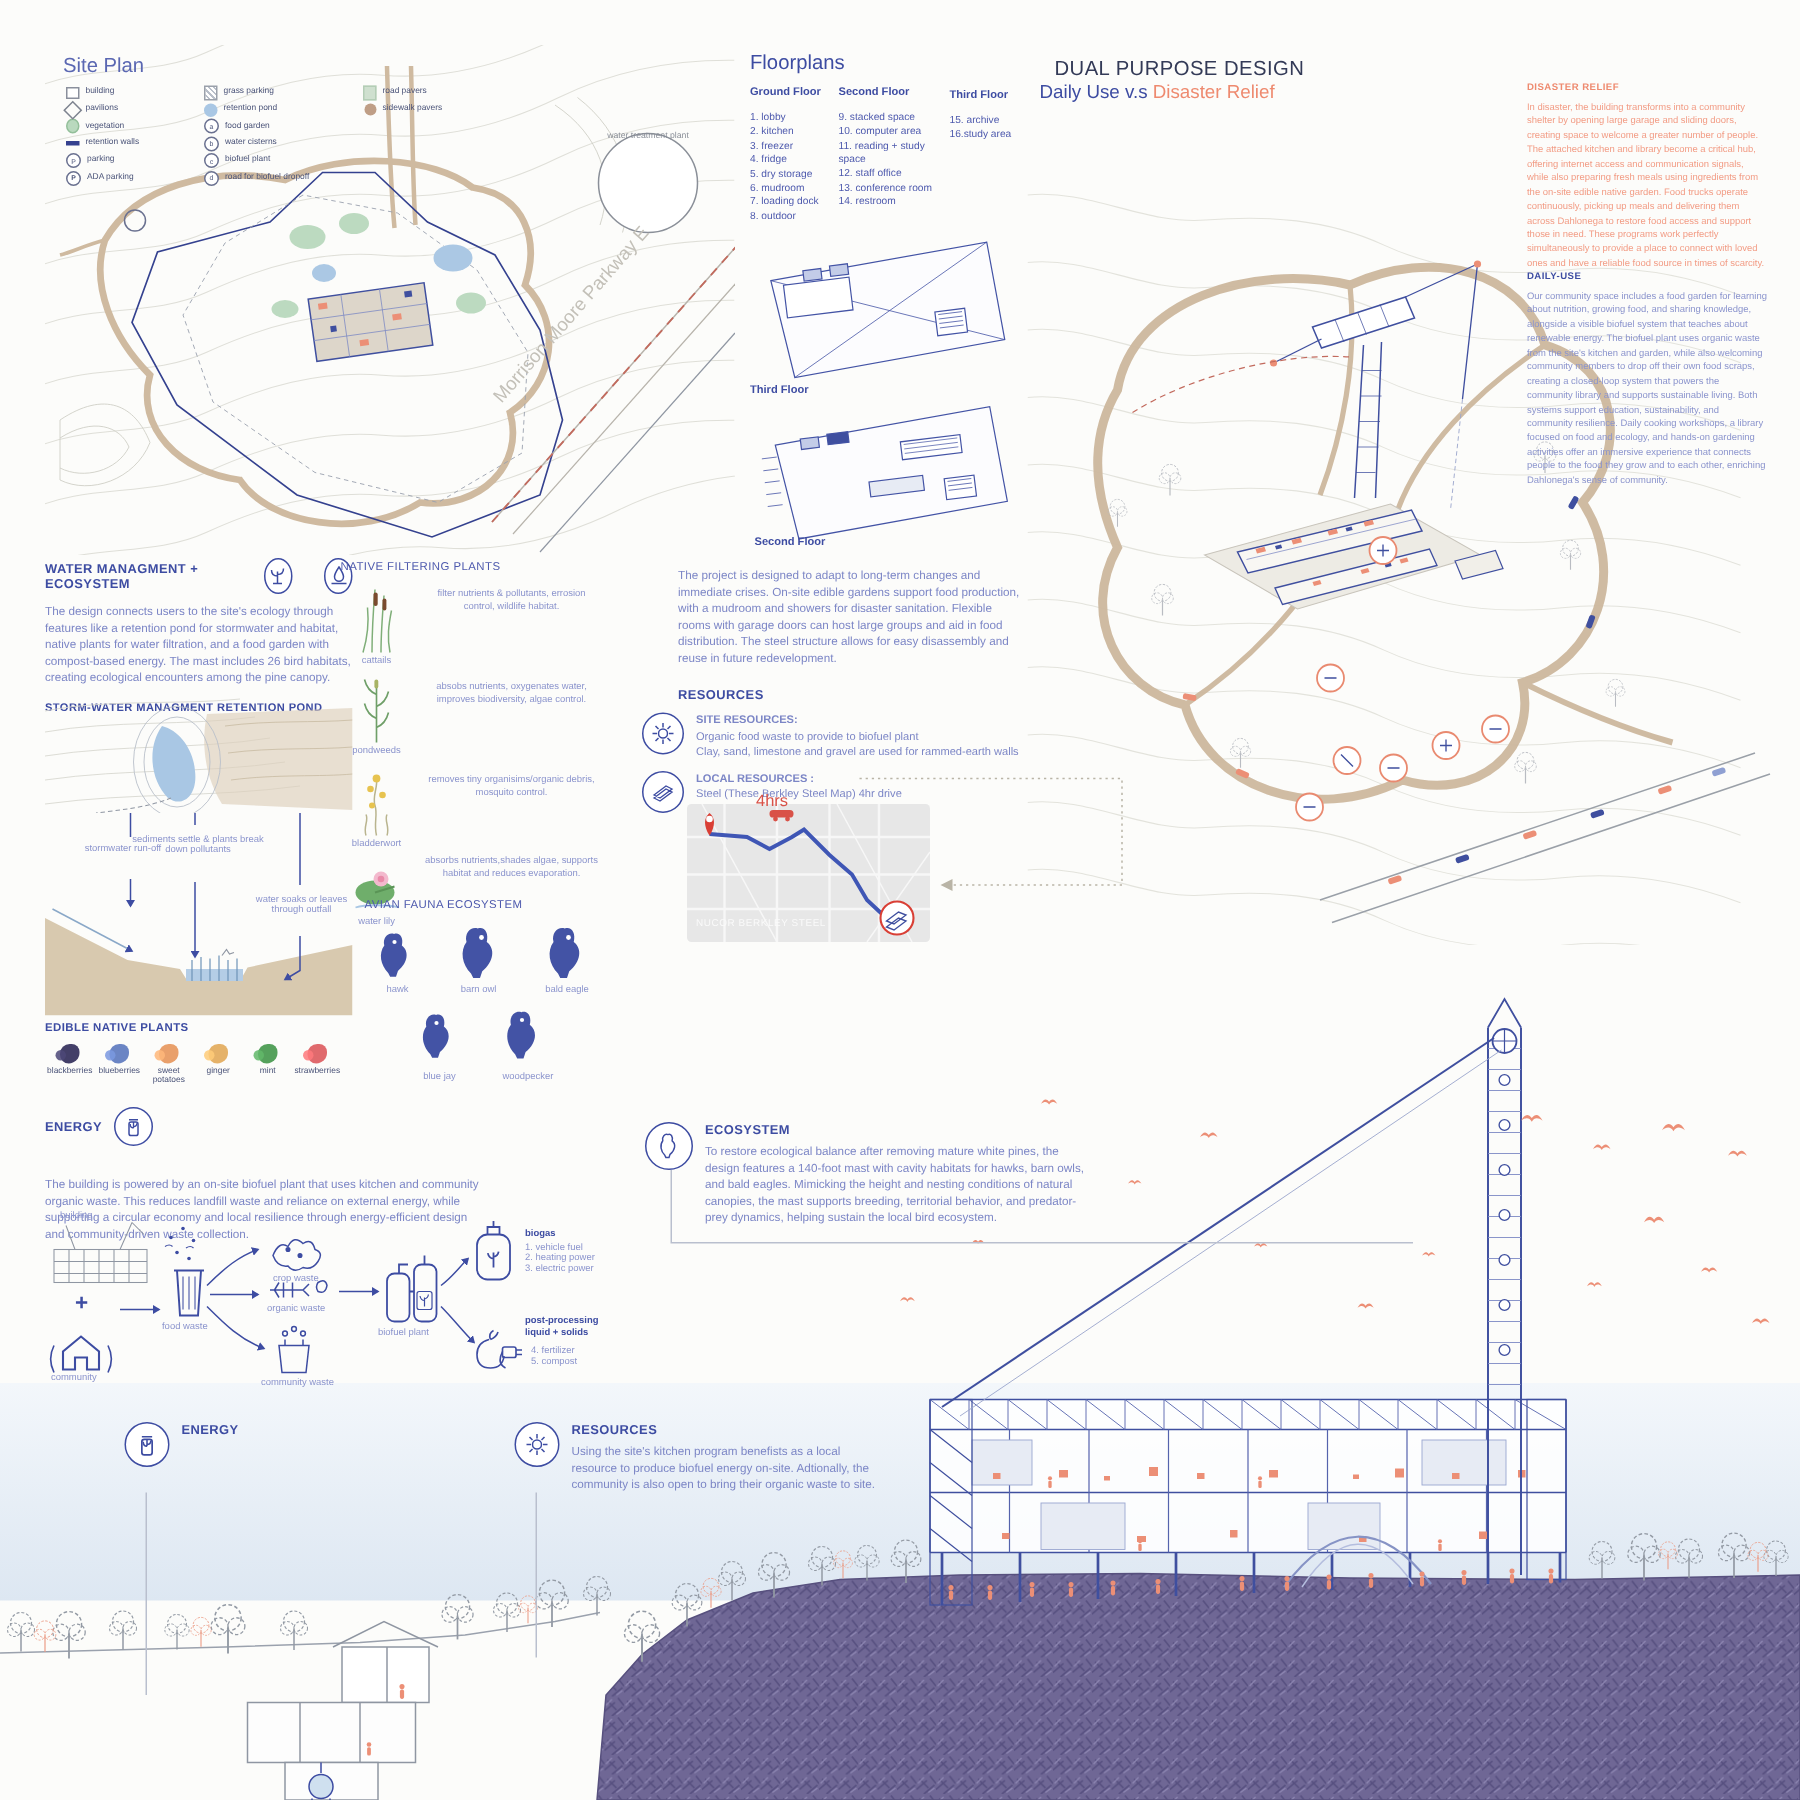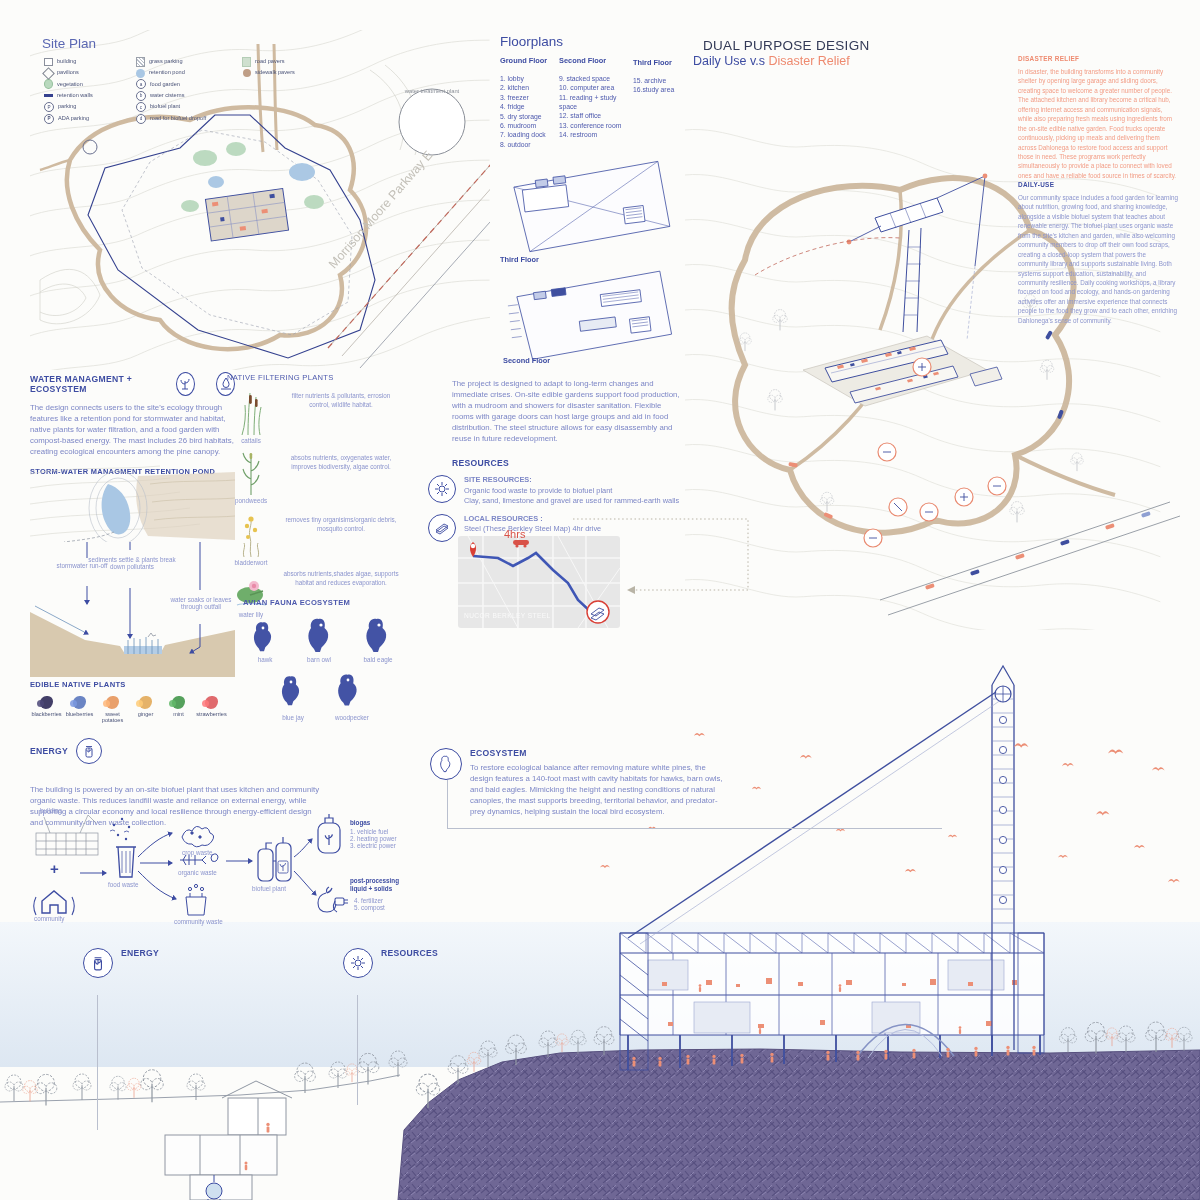--- a/index.html
+++ b/index.html
@@ -696,21 +696,21 @@
       <path d="M4,34 C10,32 26,32 33,34" stroke="#a9c7e4" stroke-width="1.2" fill="none"></path>
     </svg>
     <div class="lbl">water lily</div>
   </div>
   <div class="abs" style="left:55px;top:196px;width:118px;text-align:center">
     <div class="bd-sm" style="color:#8b94cd">absorbs nutrients,shades algae, supports habitat and reduces evaporation.</div>
   </div>
 </div>
 
 <div class="abs" style="left:243px;top:598px;width:185px;height:130px">
-  <div class="hd" style="font-weight:bold;font-size:7.6px;color:#4d59ad">AVIAN FAUNA ECOSYSTEM</div>
+  <div class="hd" style="font-weight:normal;font-size:7.6px;color:#4d59ad">AVIAN FAUNA ECOSYSTEM</div>
   <svg class="abs" style="left:0;top:14px" width="185" height="110" viewBox="0 0 185 110">
     <g fill="#4353a5">
       <use href="#stbird" transform="translate(8,8) scale(1.3)"></use>
       <use href="#stbird" transform="translate(62,4) scale(1.5)"></use>
       <use href="#stbird" transform="translate(120,4) scale(1.5)"></use>
       <use href="#stbird" transform="translate(36,62) scale(1.3)"></use>
       <use href="#stbird" transform="translate(92,60) scale(1.4)"></use>
     </g>
     <g fill="#fff">
         <circle cx="20" cy="16" r="1.4"></circle>
@@ -934,15 +934,16 @@
 <div class="abs" style="left:343px;top:948px;width:250px">
   <div style="display:flex;gap:8px">
     <span class="circ-ic" style="width:28px;height:28px;flex:0 0 auto">
       <svg width="16" height="16" viewBox="0 0 16 16">
           <circle cx="8" cy="8" r="3" stroke="#3d4ca2" fill="none"></circle>
           <path d="M8,1 V4 M8,12 V15 M1,8 H4 M12,8 H15 M3,3 L5,5 M11,11 L13,13 M13,3 L11,5 M5,11 L3,13" stroke="#3d4ca2" stroke-width="1"></path>
         </svg>
     </span>
     <div>
       <div class="hd">RESOURCES</div>
+      <div class="bd" style="margin-top:4px;width:208px">Using the site's kitchen program benefists as a local resource to produce biofuel energy on-site. Adtionally, the community is also open to bring their organic waste to site.</div>
     </div>
   </div>
 </div>
 
 </body></html>

